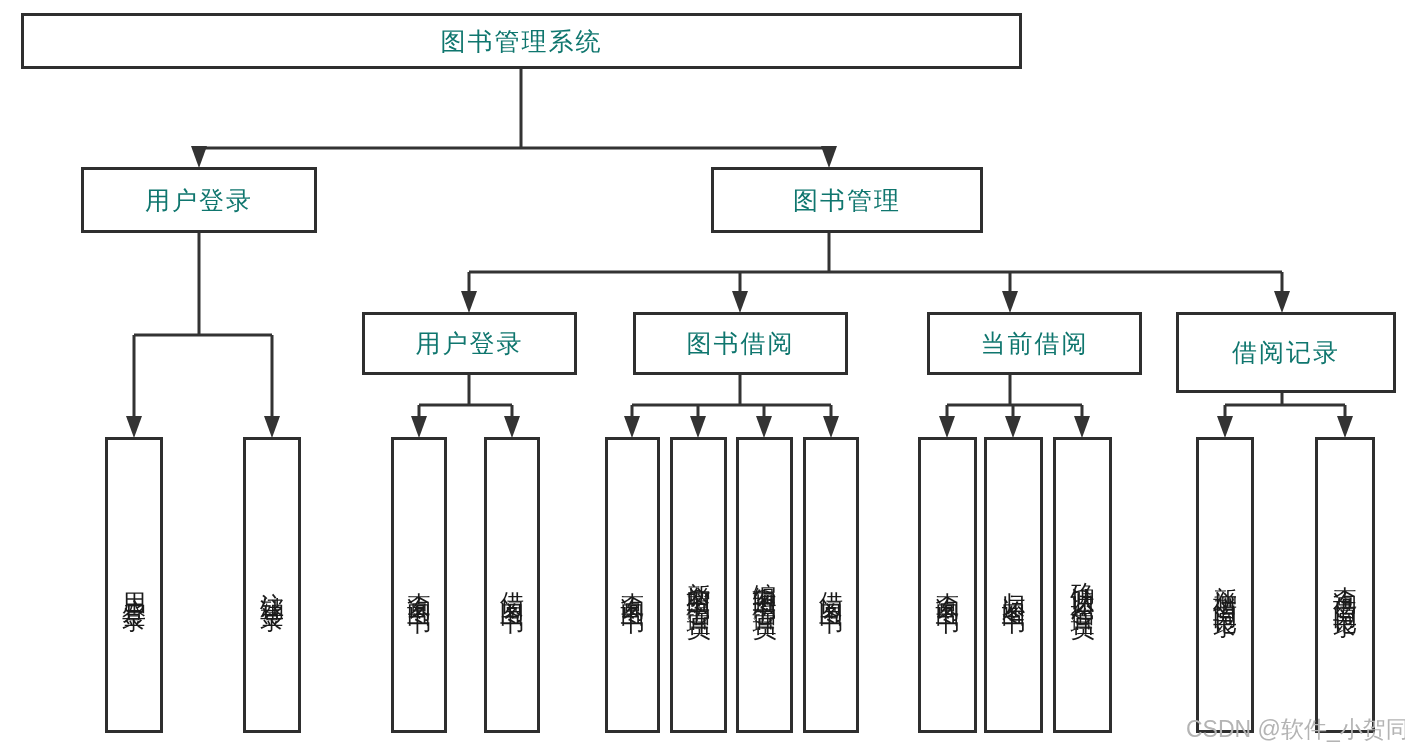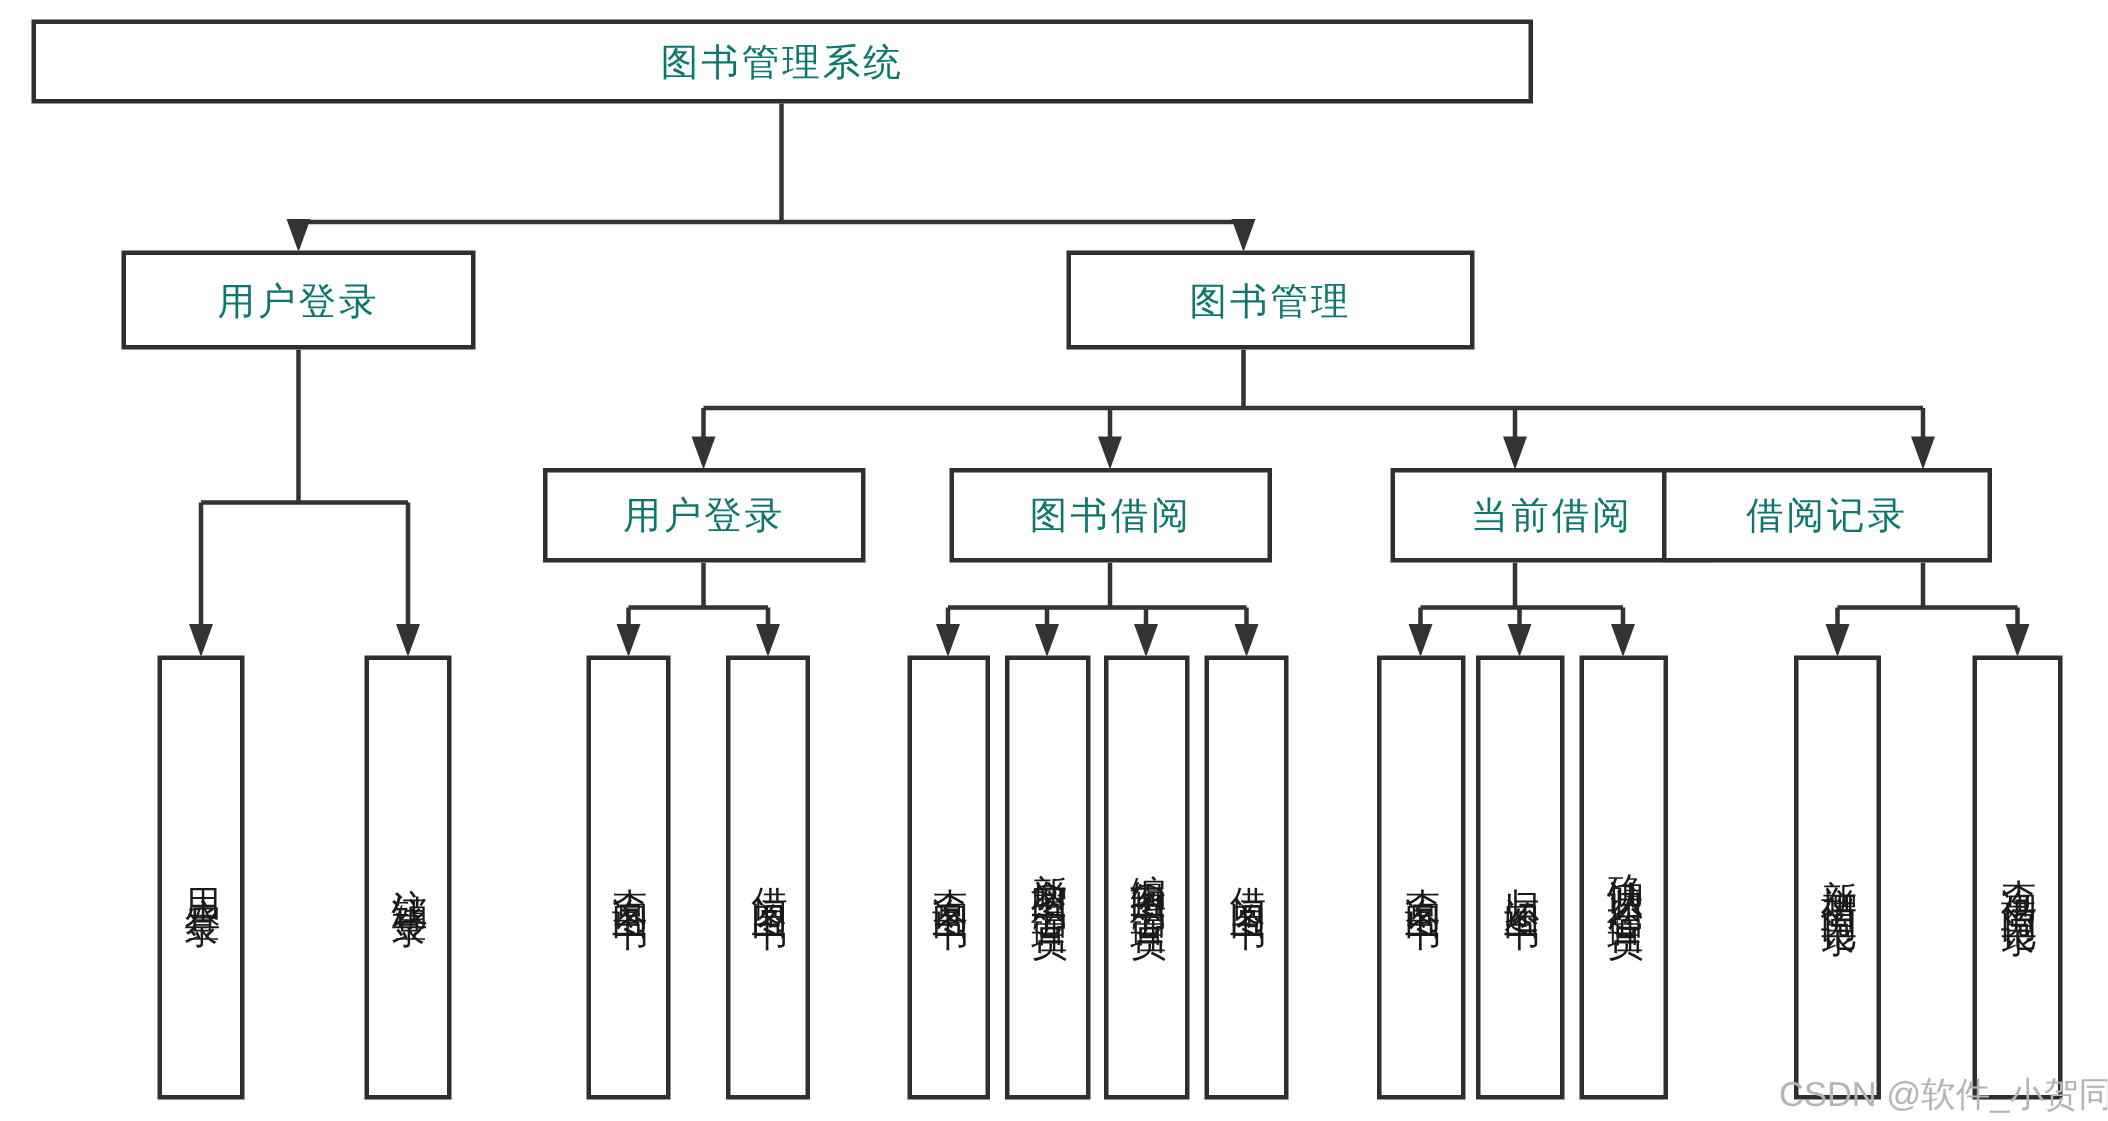--- a/index.html
+++ b/index.html
@@ -110,21 +110,21 @@
 
   <div class="box" style="left:362px; top:312px; width:215px; height:63px;">
     <span class="hlabel">用户登录</span>
   </div>
   <div class="box" style="left:633px; top:312px; width:215px; height:63px;font-family:Liberation Serif, serif;">
     <span class="hlabel">图书借阅</span>
   </div>
   <div class="box" style="left:903px; top:312px; width:215px; height:63px;margin-left:24px;">
     <span class="hlabel">当前借阅</span>
   </div>
-  <div class="box" style="left:1108px; top:312px; width:220px; height:63px;">
+  <div class="box" style="left:1176px; top:312px; width:220px; height:81px;">
     <span class="hlabel">借阅记录</span>
   </div>
 
   <div class="box vbox" style="left:105px; width:58px;">
     <span class="vlabel">用户登录</span>
   </div>
   <div class="box vbox" style="left:243px; width:58px;">
     <span class="vlabel">注销登录</span>
   </div>
 

